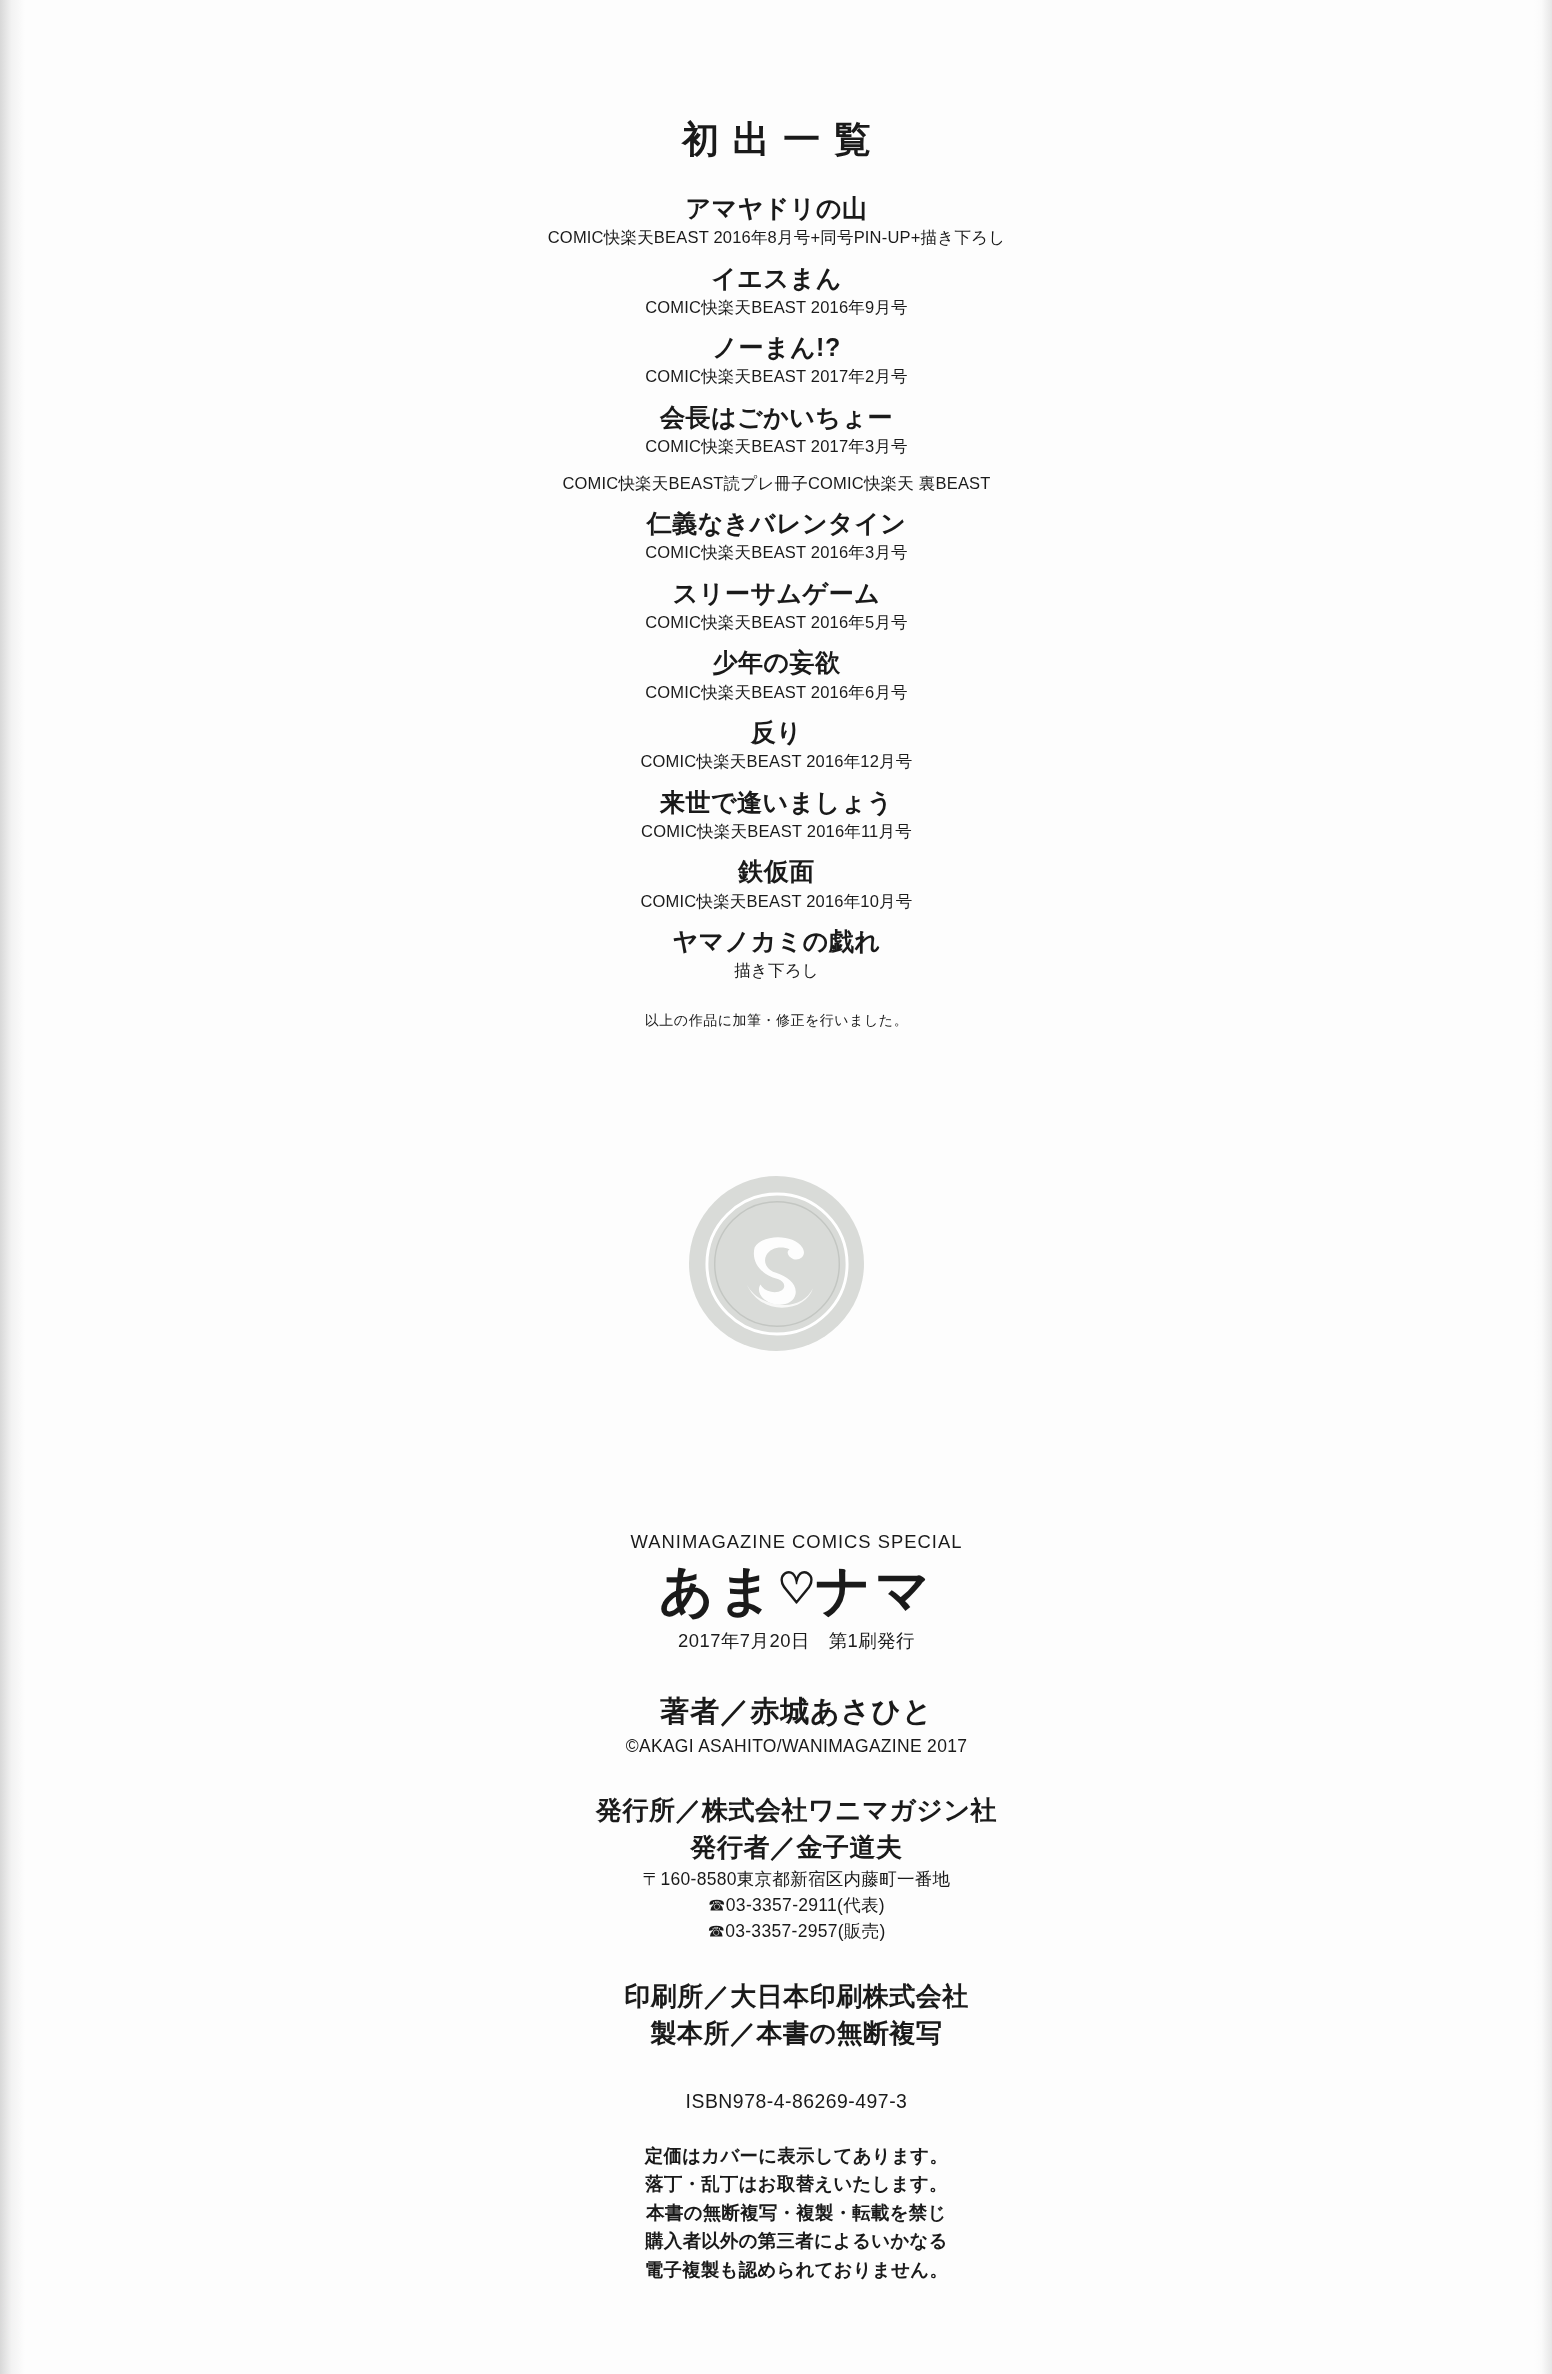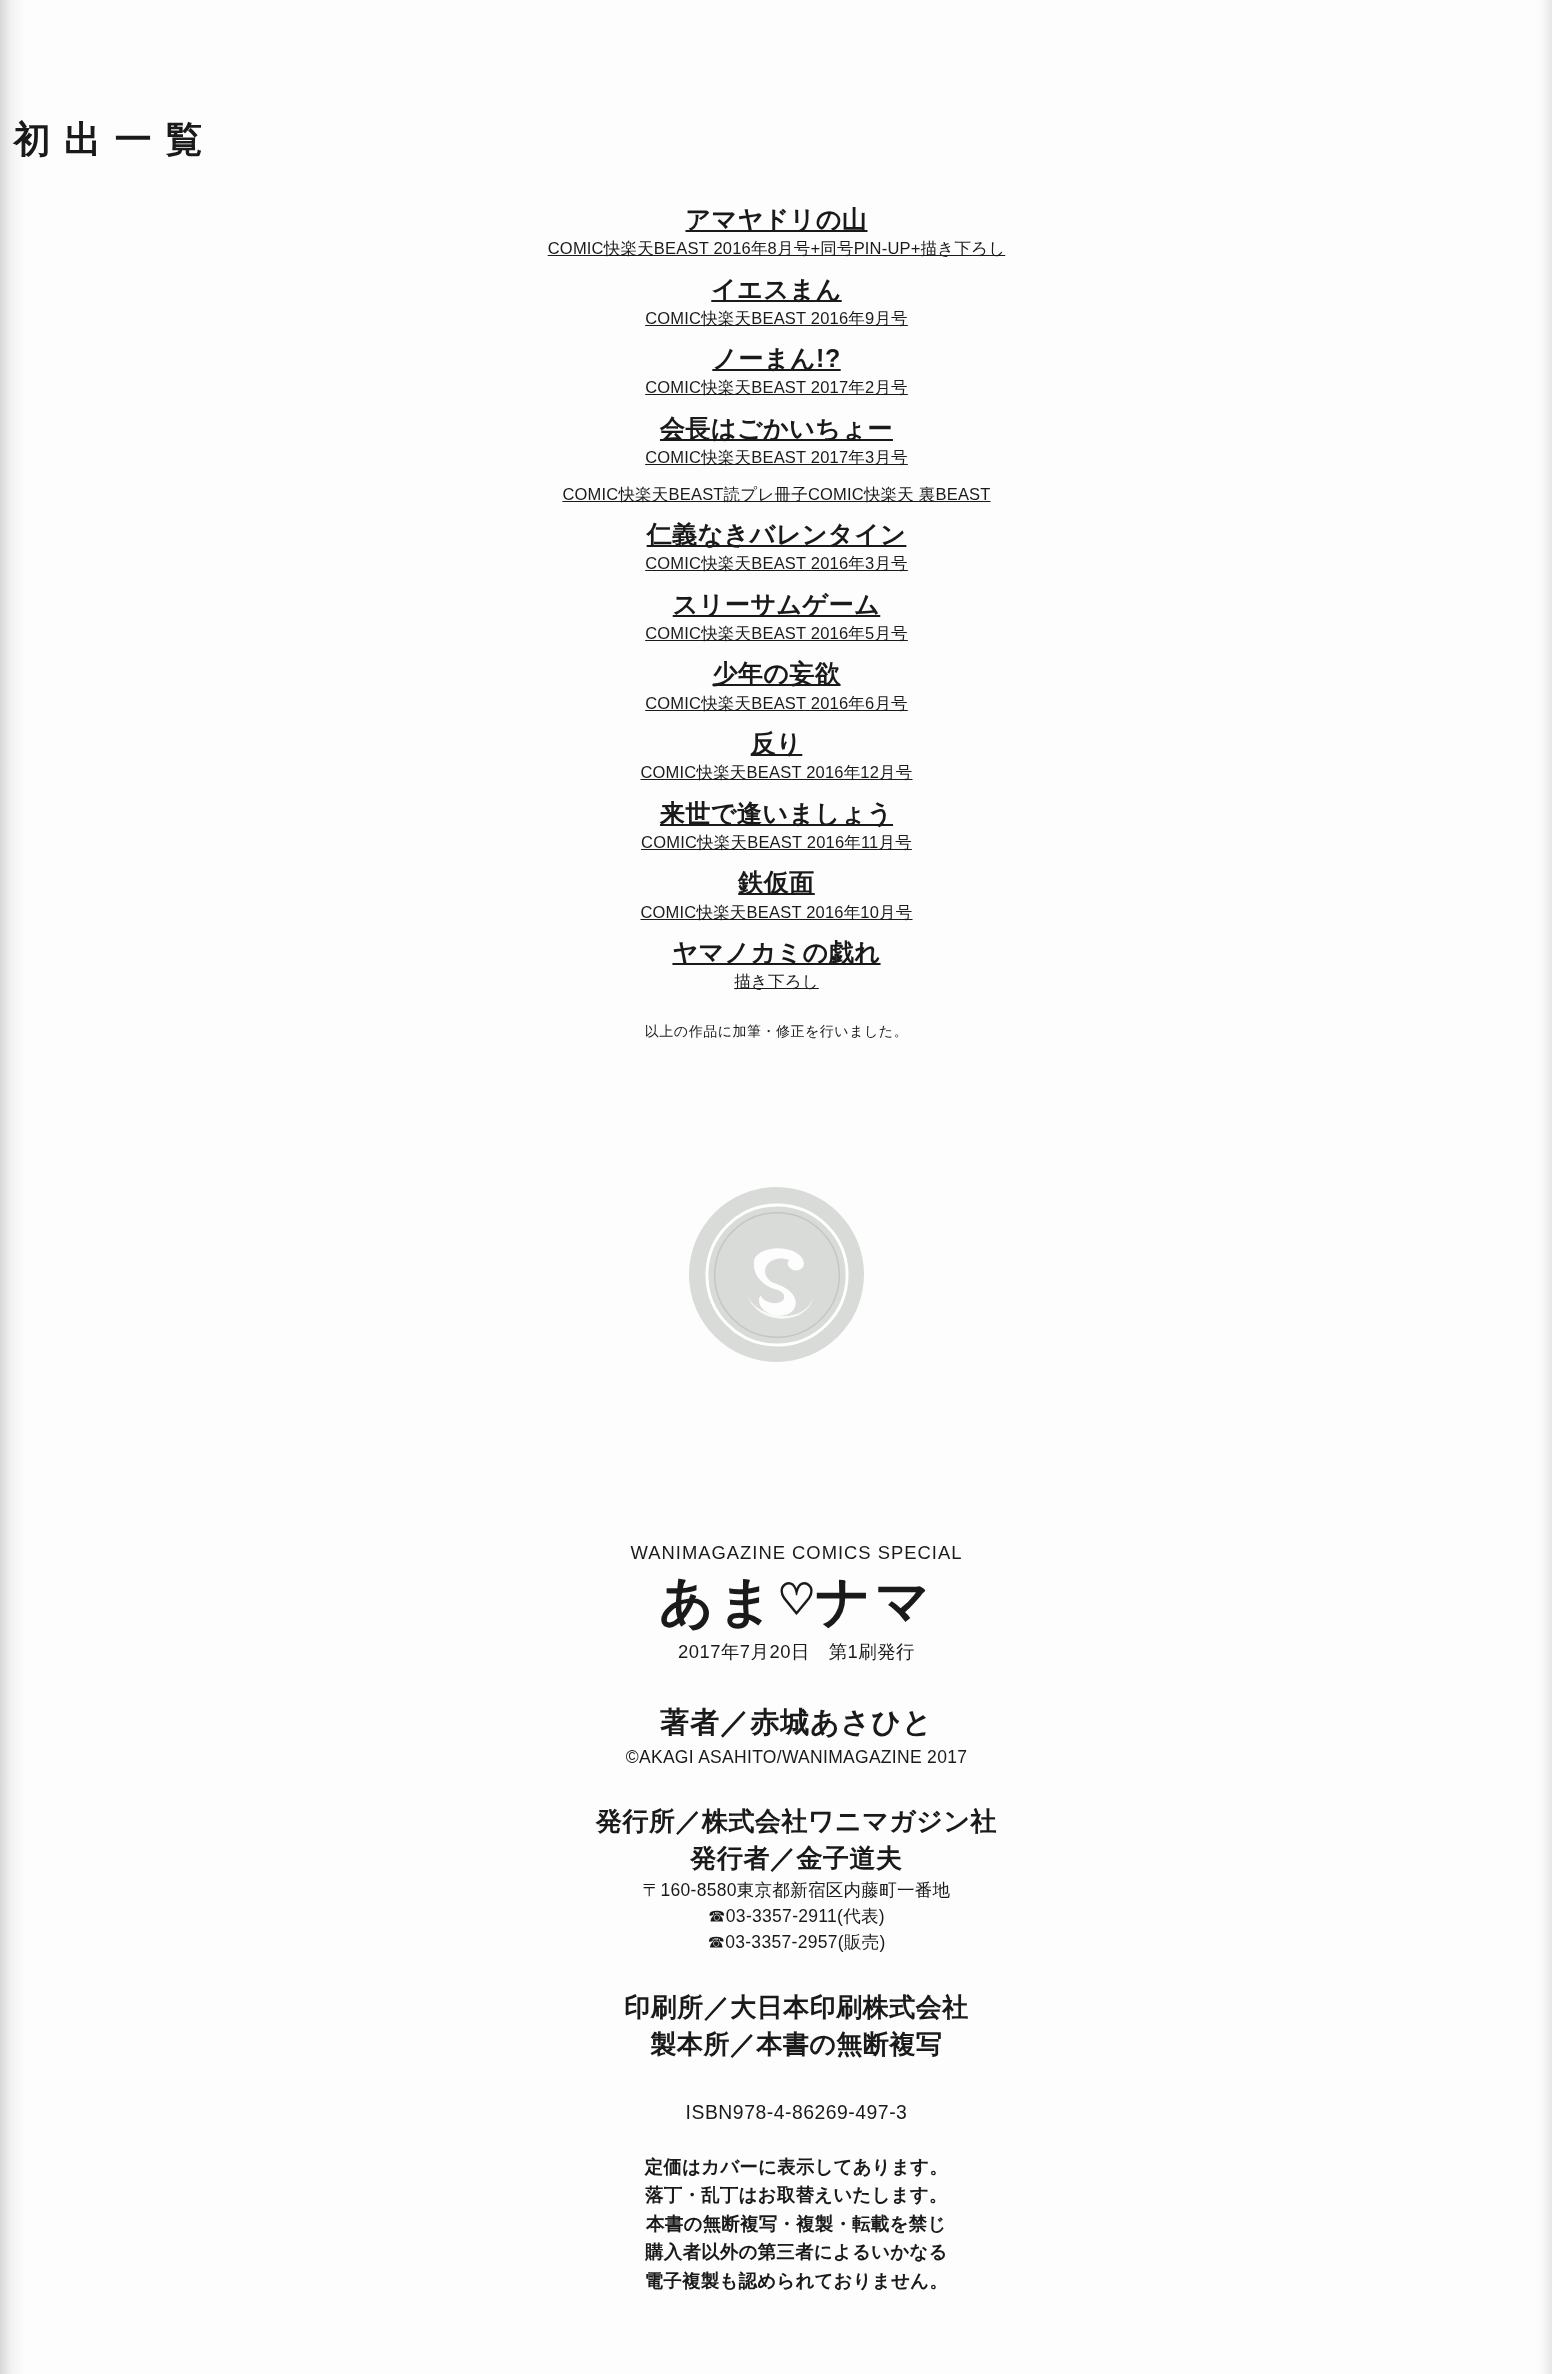--- a/index.html
+++ b/index.html
@@ -40,29 +40,29 @@
   }
   .content {
     position: absolute;
     left: 0;
     top: 0;
     width: 1553px;
   }
 
   
   .sec-title {
+    text-align: center;
     font-size: 37px;
     font-weight: bold;
     letter-spacing: 13.6px;
     margin-top: 115px;
     text-indent: 13.6px;
   }
   .works {
-    margin-top: 39px;
-    text-decoration: underline;
+    margin-top: 28px;
   }
   .work {
     text-align: center;
     margin-bottom: 12.6px;
   }
   .work-title {
     font-size: 25px;
     font-weight: bold;
     line-height: 1.25;
     letter-spacing: 0.5px;

